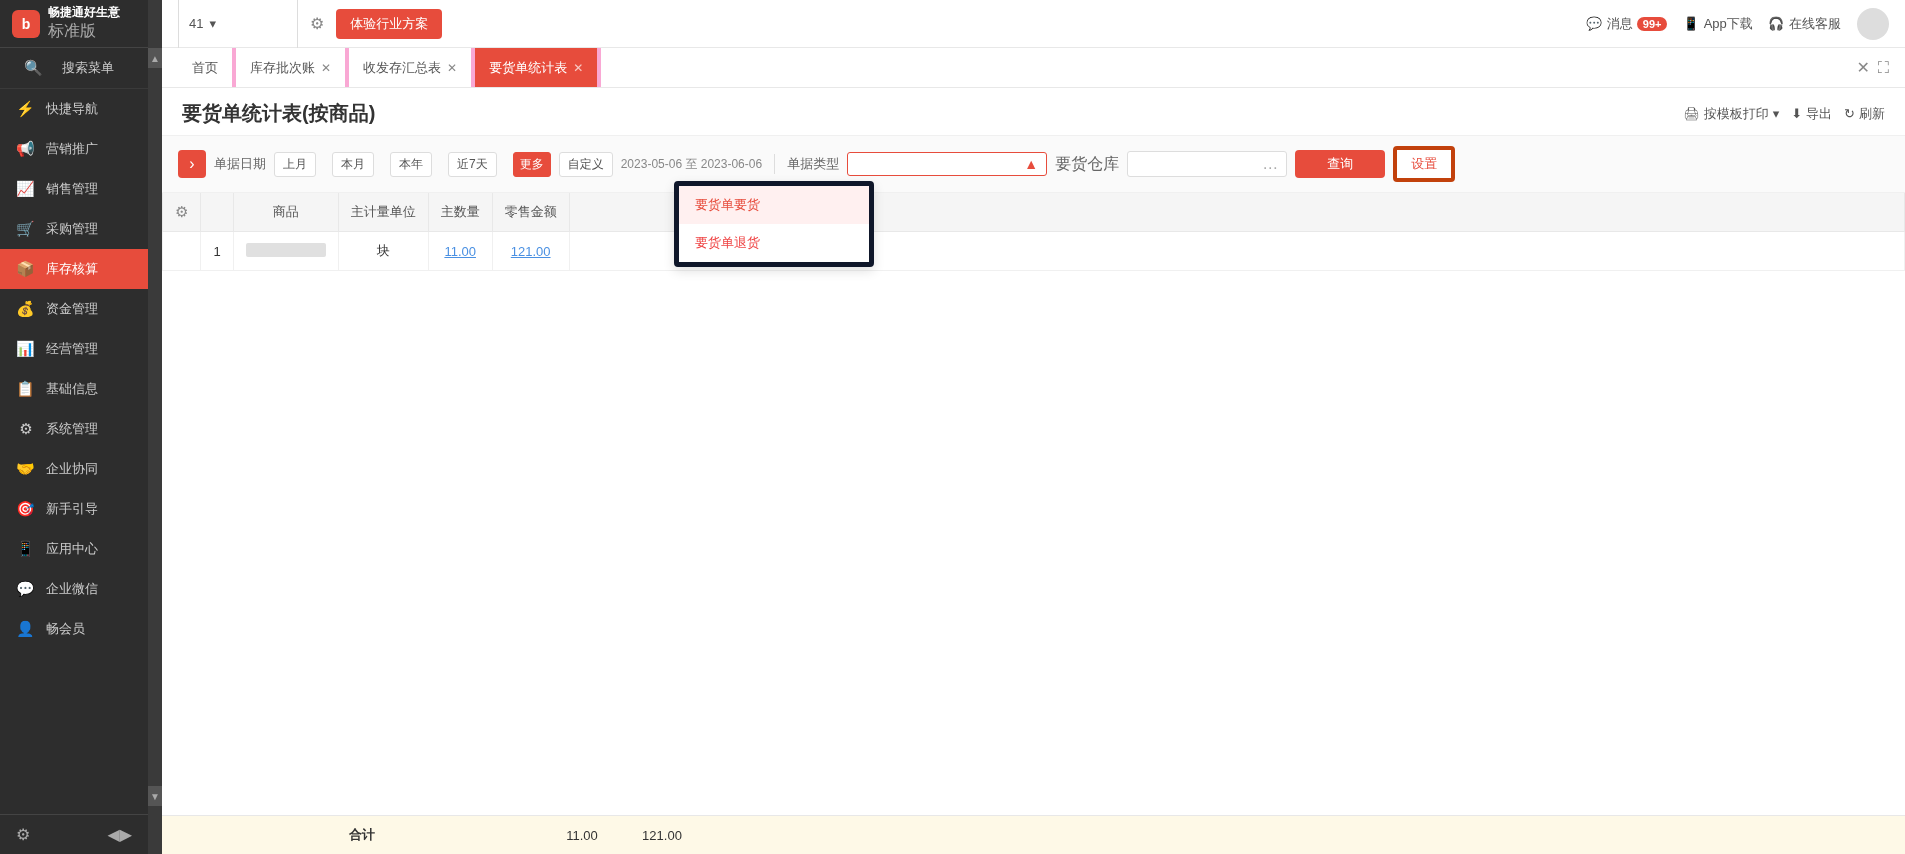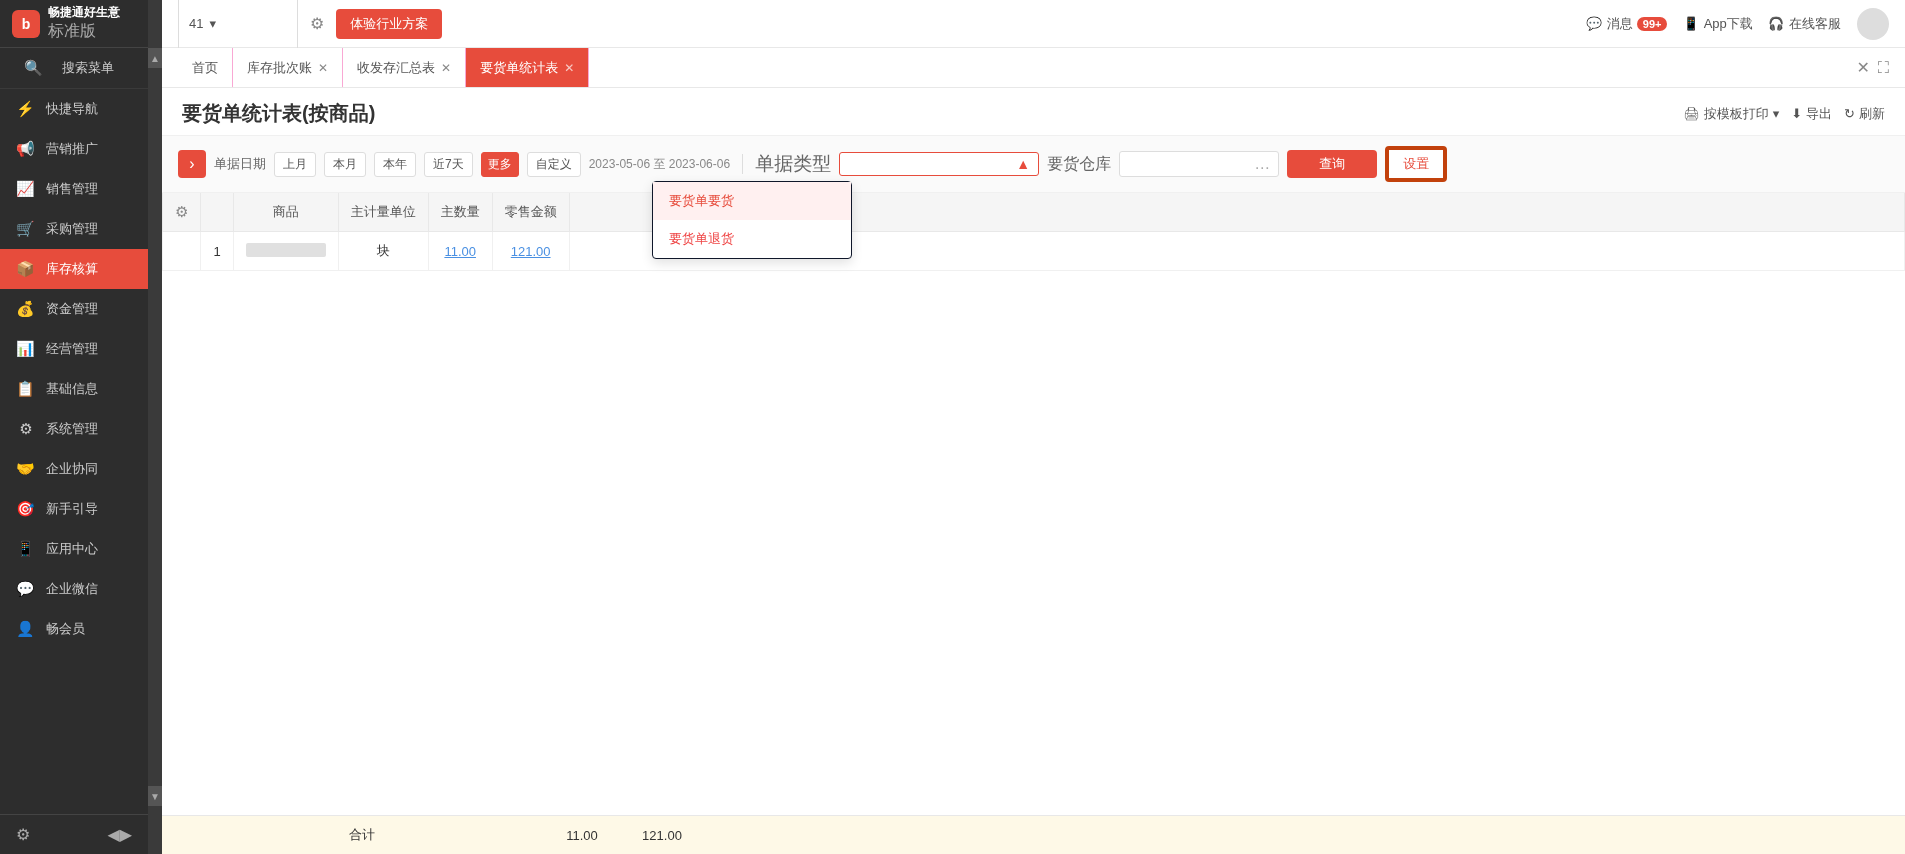--- a/index.html
+++ b/index.html
@@ -164,21 +164,21 @@
     }
     .tabs-left { display: flex; align-items: center; height: 100%; }
     .tab {
       display: flex;
       align-items: center;
       padding: 0 14px;
       height: 100%;
       cursor: pointer;
       font-size: 13px;
       color: #555;
-      border-right: 1px solid #f9a8d4;
+      border-right: 4px solid #f9a8d4;
       position: relative;
       gap: 6px;
       white-space: nowrap;
     }
     .tab.active {
       background: #e74c3c;
       color: white;
     }
     .tab-close { font-size: 12px; opacity: 0.7; cursor: pointer; }
     .tabs-right { display: flex; align-items: center; gap: 8px; }
@@ -229,21 +229,21 @@
       border-radius: 4px;
       display: flex;
       align-items: center;
       justify-content: center;
       color: white;
       cursor: pointer;
       font-size: 16px;
       flex-shrink: 0;
     }
     .filter-label { color: #666; font-size: 13px; white-space: nowrap; }
-    .date-btns { display: flex; align-items: center; gap: 8px; }
+    .date-btns { display: flex; align-items: center; gap: 16px; }
     .date-btn {
       padding: 3px 8px;
       border: 1px solid #ddd;
       border-radius: 3px;
       cursor: pointer;
       font-size: 12px;
       color: #555;
       background: white;
     }
     .date-btn.more-btn {
@@ -256,21 +256,21 @@
       padding: 3px 8px;
       border: 1px solid #ddd;
       border-radius: 3px;
       cursor: pointer;
       font-size: 12px;
       color: #555;
       background: white;
     }
     .date-range { color: #888; font-size: 12px; }
     .filter-divider { width: 1px; height: 20px; background: #ddd; margin: 0 4px; }
-    .filter-type-label { color: #666; font-size: 19px; }
+    .filter-type-label { color: #666; font-size: 13px; }
     .filter-type-select {
       display: flex;
       align-items: center;
       border: 1px solid #e74c3c;
       border-radius: 3px;
       padding: 3px 8px;
       min-width: 200px;
       cursor: pointer;
       background: white;
       position: relative;
@@ -310,27 +310,27 @@
       color: #e74c3c;
       background: white;
       border-radius: 4px;
       padding: 5px 14px;
       cursor: pointer;
       font-size: 13px;
     }
     .dropdown-menu {
       position: absolute;
       background: white;
-      border: 1px solid #0f172a;
+      border: 5px solid #0f172a;
       border-radius: 4px;
       box-shadow: 0 4px 12px rgba(0,0,0,0.12);
       min-width: 200px;
       z-index: 200;
       top: 45px;
-      left: 490px;
+      left: 512px;
     }
     .dropdown-item {
       padding: 10px 16px;
       cursor: pointer;
       font-size: 13px;
       color: #ef4444;
     }
     .dropdown-item.selected { background: #fff0f0; color: #e74c3c; }
 
     
@@ -377,21 +377,21 @@
     .settings-col { color: #888; cursor: pointer; font-size: 15px; }
 
     
     .table-footer {
       background: #fef9e7;
       border-top: 1px solid #e8e8e8;
       padding: 10px 12px;
       display: flex;
       align-items: center;
     }
-    .footer-label { width: 200px; text-align: center; color: #333; font-size: 13px; }
+    .footer-label { width: 200px; text-align: center; color: #333; font-size: 13px; font-weight: bold; }
     .footer-value { min-width: 80px; text-align: center; color: #333; font-size: 13px; padding: 0 12px; }
   </style>
 </head>
 <body>
 
 <div class="sidebar">
   <div class="sidebar-logo">
     <div class="sidebar-logo-icon">b</div>
     <div class="sidebar-logo-text">
       <div class="main">畅捷通好生意</div>

